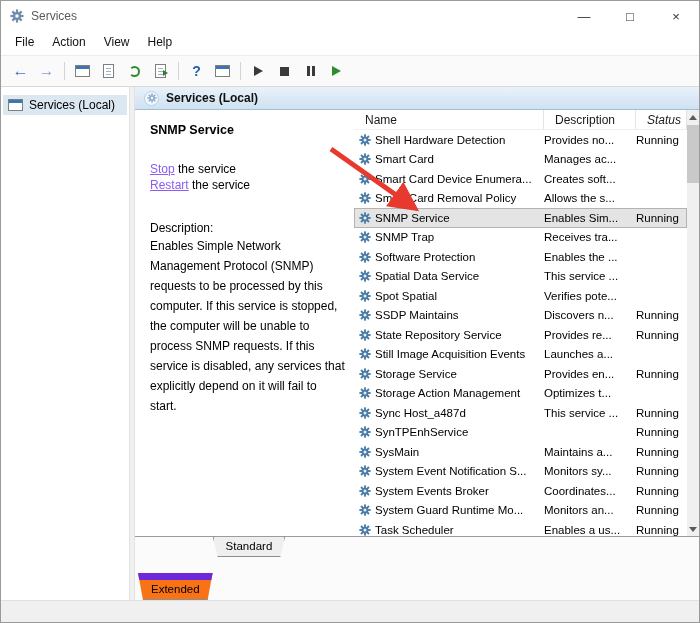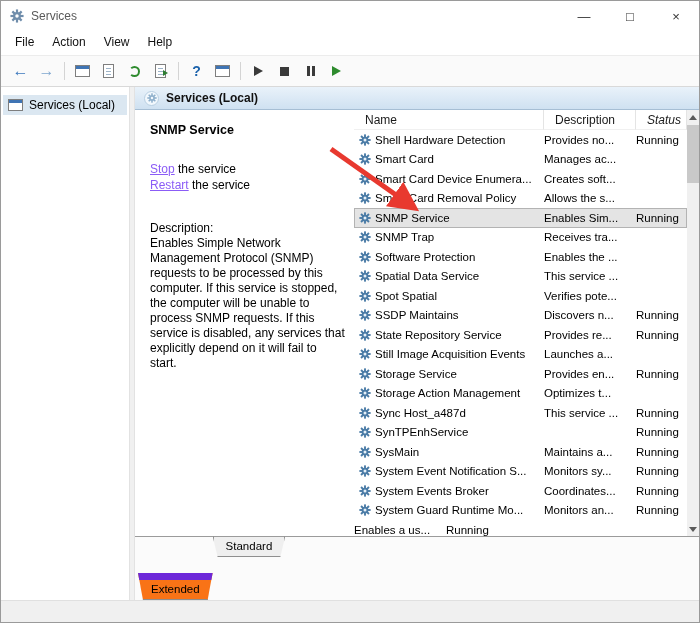--- a/index.html
+++ b/index.html
@@ -48,21 +48,21 @@
   .banner-circle{width:15px;height:15px;border-radius:50%;background:#f2f8fd;border:1px solid #b8cfe2;display:flex;align-items:center;justify-content:center;}
 
   .content-body{flex:1;display:flex;min-height:0;background:#fff;}
 
   
   .detail{flex:0 0 208px;padding:13px 8px 0 15px;}
   .detail h2{font-size:12.5px;margin:0 0 24px 0;color:#000;}
   .svc-links{font-size:12px;line-height:16px;margin-bottom:28px;color:#000;}
   a.link{color:#8b5cf6;text-decoration:underline;cursor:pointer;text-align:right;}
   .desc-label{font-size:12px;margin-bottom:1px;color:#000;}
-  .desc{font-size:12px;line-height:15px;color:#000;width:196px;}
+  .desc{font-size:12px;line-height:20px;color:#000;width:196px;}
 
   
   .list{flex:1;display:flex;flex-direction:column;min-width:0;}
   .list-header{flex:0 0 20px;display:flex;font-size:12px;color:#1a1a1a;background:#fff;}
   .list-header .hc{display:flex;align-items:center;padding-left:11px;border-right:1px solid #e4e4e4;border-bottom:1px solid #f0f0f0;cursor:default;}
   .h-name{width:190px;}
   .h-desc{width:92px;}
   .h-status{flex:1;font-style:italic;}
   .rows{flex:1;overflow:hidden;}
   .row{height:19.5px;display:flex;align-items:center;font-size:11.5px;color:#000;cursor:default;}
@@ -652,20 +652,37 @@
                       <circle cx="8" cy="8" r="2" fill="#e8f1f8"></circle>
                     </svg>
       </span>
       <span class="txt">System Guard Runtime Mo...</span>
     </span>
     <span class="c-desc">Monitors an...</span>
     <span class="c-status">Running</span>
   </div>
 
   <div class="row">
+    <span class="c-name">
+      <span class="gear">
+        <svg width="12" height="12" viewBox="0 0 16 16">
+                      <g fill="#4a7ba6">
+                        <rect x="6.75" y="0.5" width="2.5" height="15"></rect>
+                        <rect x="0.5" y="6.75" width="15" height="2.5"></rect>
+                        <g transform="rotate(45 8 8)">
+                          <rect x="6.75" y="0.5" width="2.5" height="15"></rect>
+                          <rect x="0.5" y="6.75" width="15" height="2.5"></rect>
+                        </g>
+                        <circle cx="8" cy="8" r="4.5"></circle>
+                      </g>
+                      <circle cx="8" cy="8" r="2" fill="#e8f1f8"></circle>
+                    </svg>
+      </span>
+      <span class="txt">Task Scheduler</span>
+    </span>
     <span class="c-desc">Enables a us...</span>
     <span class="c-status">Running</span>
   </div>
 
   <div class="row">
     <span class="c-name">
       <span class="gear">
         <svg width="12" height="12" viewBox="0 0 16 16">
                       <g fill="#4a7ba6">
                         <rect x="6.75" y="0.5" width="2.5" height="15"></rect>

